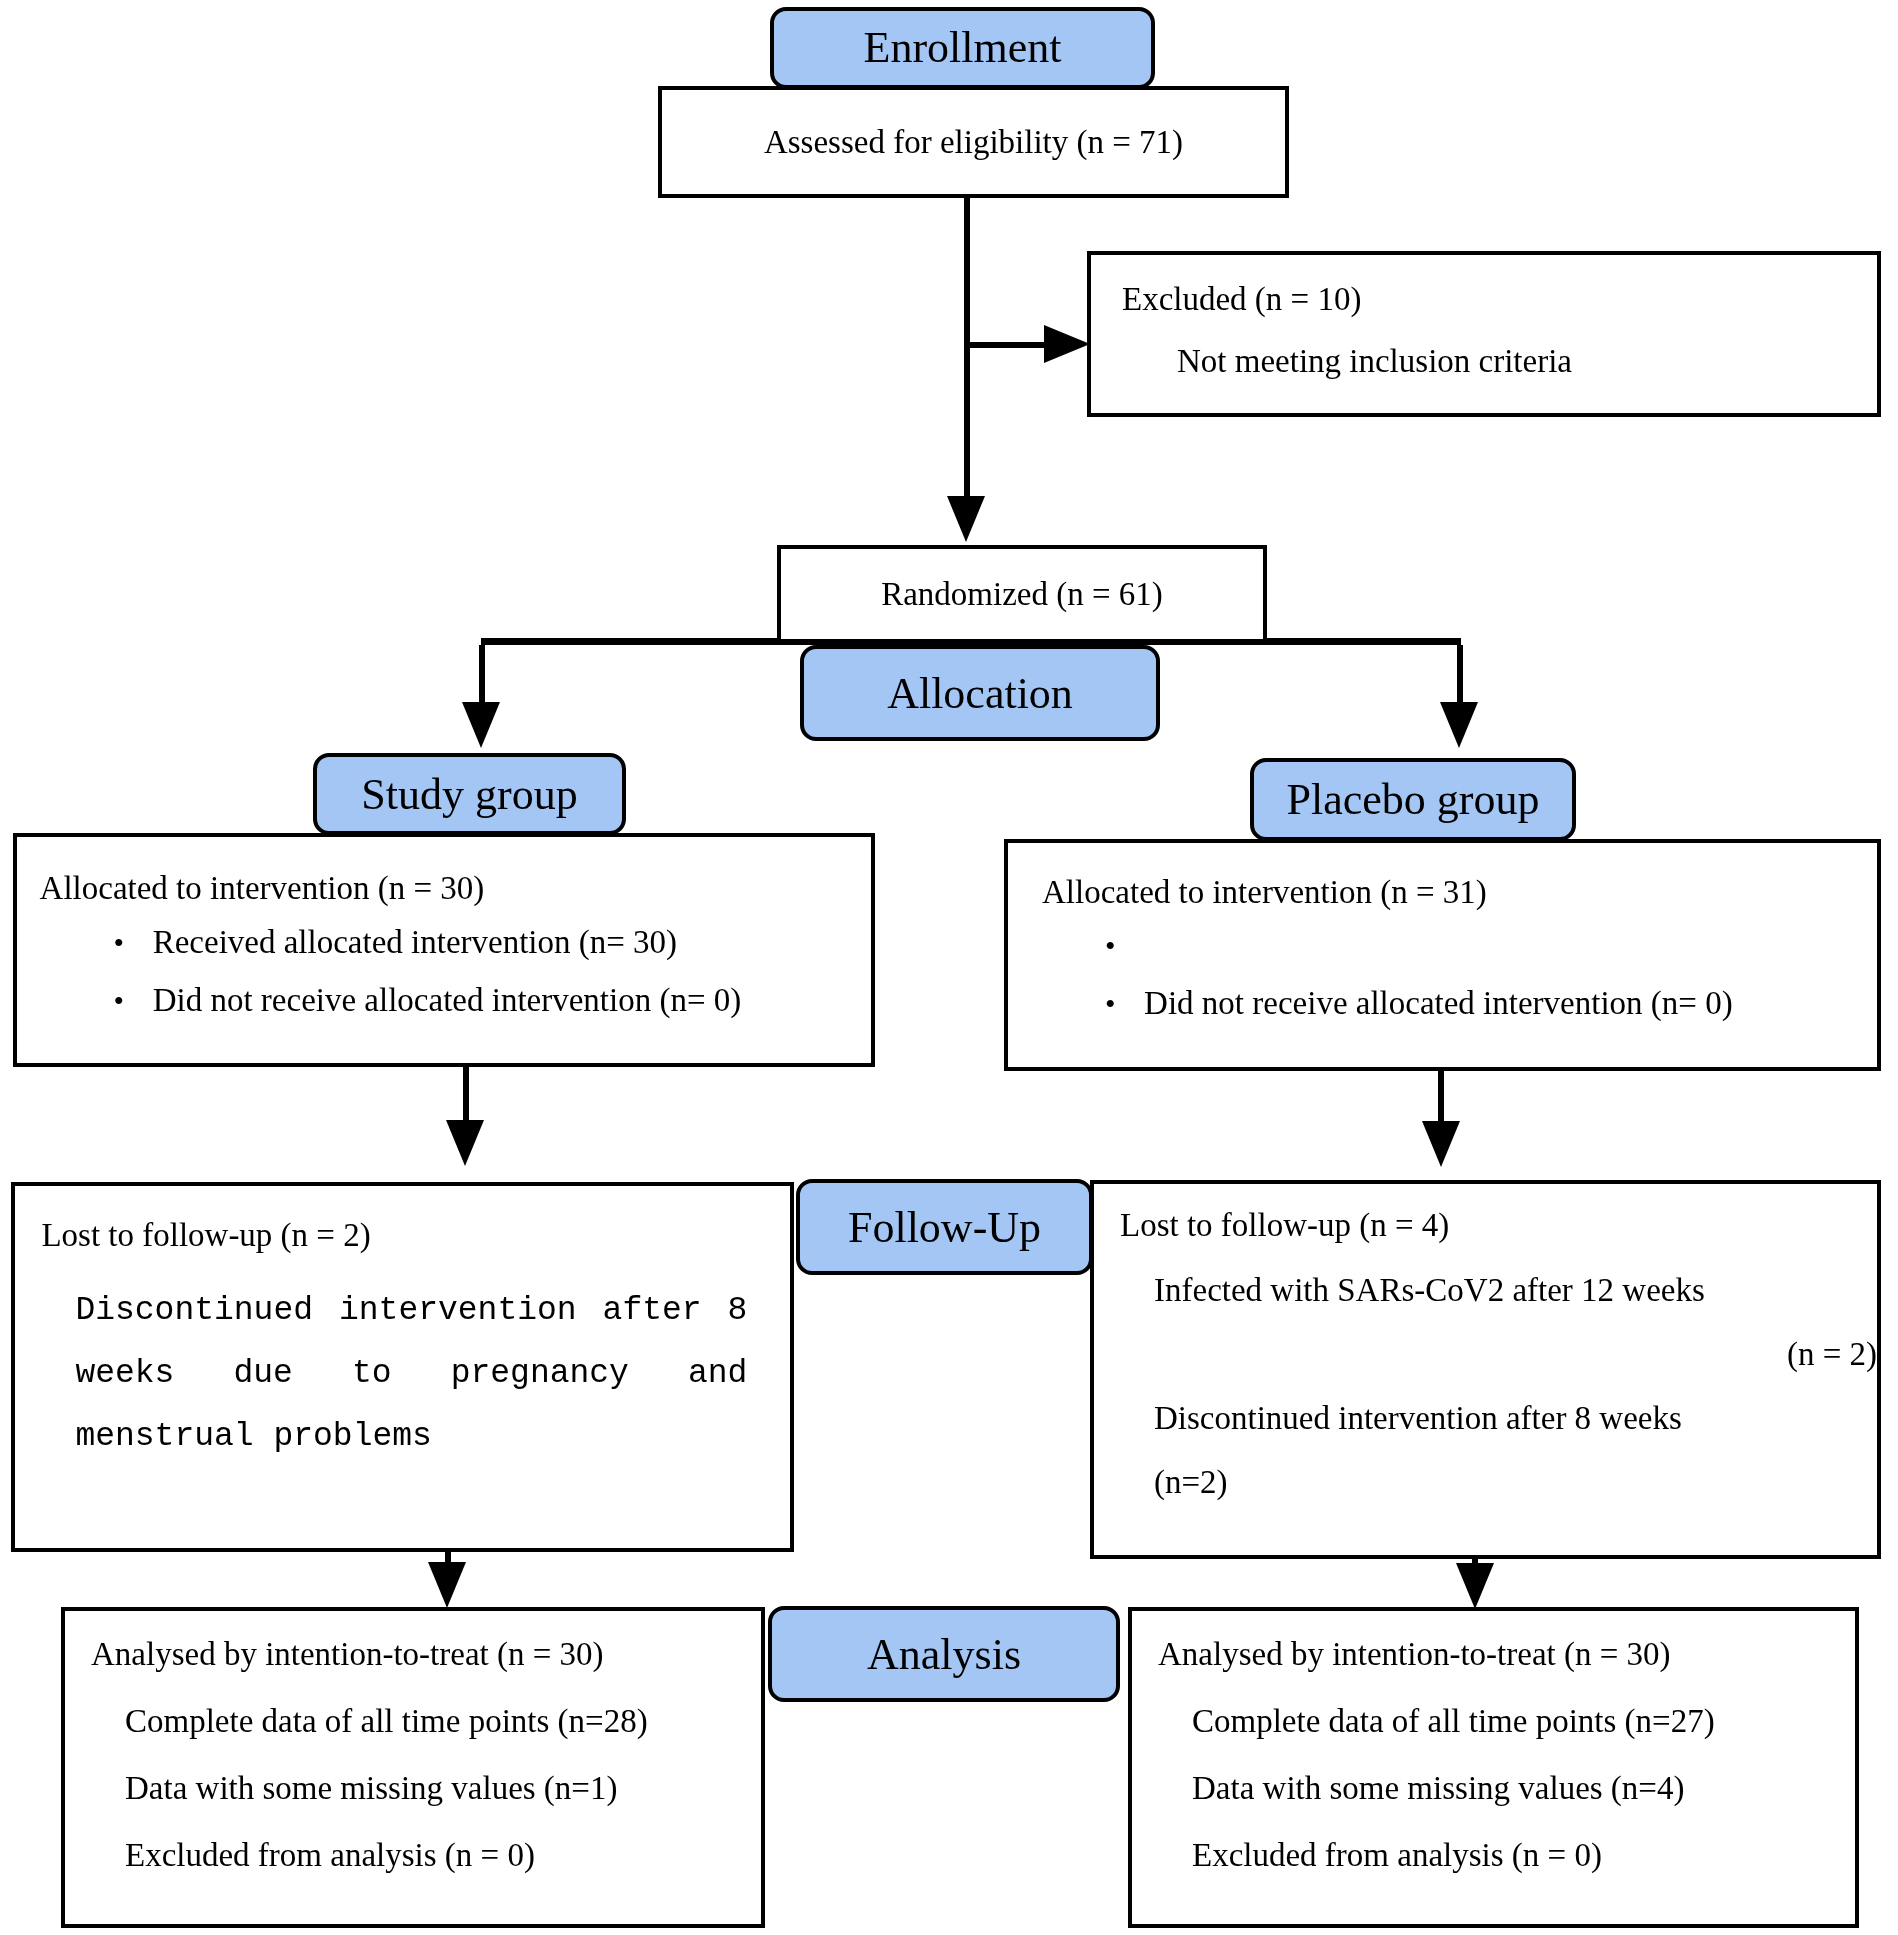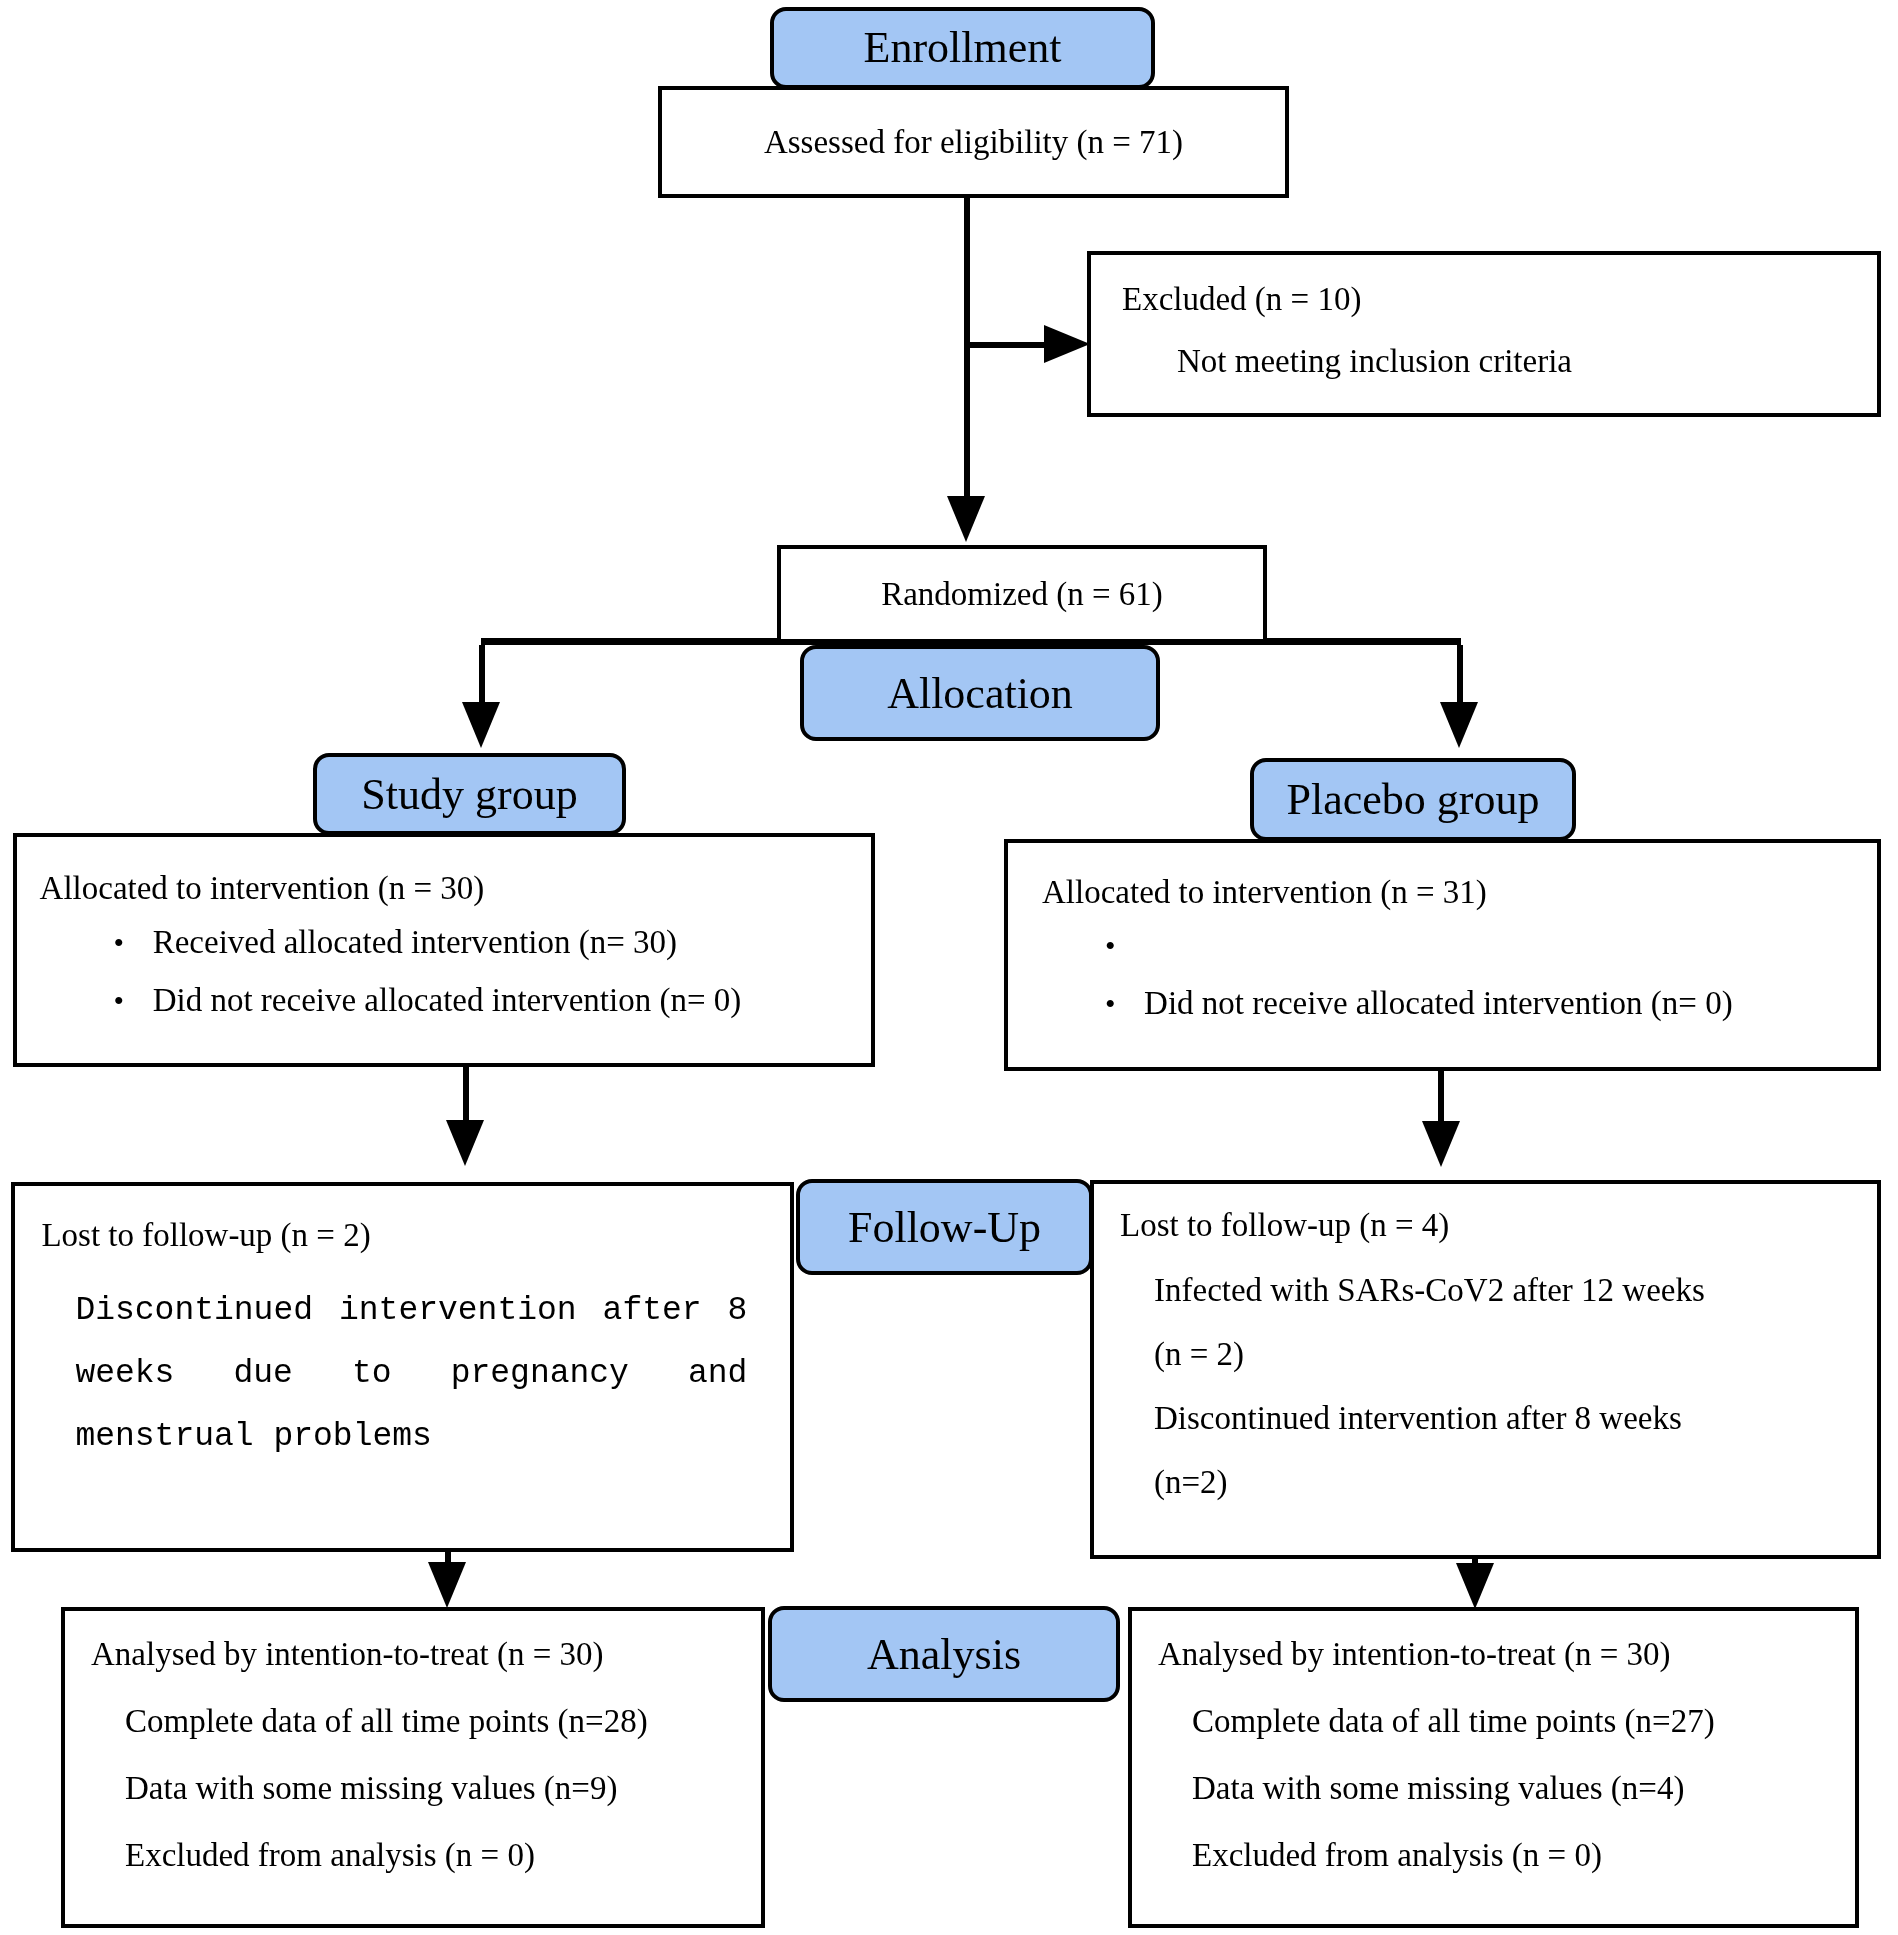--- a/index.html
+++ b/index.html
@@ -113,36 +113,36 @@
 <div class="badge" style="left:796px;top:1179px;width:297px;height:96px;">Follow-Up</div>
 
 <div class="box" style="left:11.4px;top:1182px;width:783px;height:370px;">
   <div class="line-row" style="margin:28.6px 0 0 26px;">Lost to follow-up (n = 2)</div>
   <div class="fu-detail" style="margin:23px 43px 0 60px;">Discontinued intervention after 8 weeks due to pregnancy and menstrual problems</div>
 </div>
 
 <div class="box" style="left:1090px;top:1180px;width:791px;height:379px;">
   <div class="line-row" style="margin:20.6px 0 0 26px;">Lost to follow-up (n = 4)</div>
   <div class="line-row" style="margin:24px 0 0 60px;">Infected with SARs-CoV2 after 12 weeks</div>
-  <div class="line-row" style="margin:23px 0 0 60px;">(n = 2)</div>
+  <div class="line-row" style="margin:23px 0 0 60px;text-align:right;">(n = 2)</div>
   <div class="line-row" style="margin:23px 0 0 60px;">Discontinued intervention after 8 weeks</div>
   <div class="line-row" style="margin:23px 0 0 60px;">(n=2)</div>
 </div>
 
 <div class="vline" style="left:445px;top:1551px;width:6.3px;height:15px;"></div>
 <div class="head-down" style="left:428px;top:1562px;"></div>
 <div class="vline" style="left:1472px;top:1553px;width:6.3px;height:12.6px;"></div>
 <div class="head-down" style="left:1456px;top:1563px;"></div>
 
 <div class="badge" style="left:768px;top:1606px;width:352px;height:96px;">Analysis</div>
 
 <div class="box" style="left:61px;top:1607px;width:704px;height:321px;">
   <div class="line-row" style="margin:23px 0 0 26px;">Analysed by intention-to-treat (n = 30)</div>
   <div class="line-row" style="margin:26px 0 0 60px;">Complete data of all time points (n=28)</div>
-  <div class="line-row" style="margin:26px 0 0 60px;">Data with some missing values (n=9)</div>
+  <div class="line-row" style="margin:26px 0 0 60px;">Data with some missing values (n=1)</div>
   <div class="line-row" style="margin:26px 0 0 60px;">Excluded from analysis (n = 0)</div>
 </div>
 
 <div class="box" style="left:1128px;top:1607px;width:731px;height:321px;">
   <div class="line-row" style="margin:23px 0 0 26px;">Analysed by intention-to-treat (n = 30)</div>
   <div class="line-row" style="margin:26px 0 0 60px;">Complete data of all time points (n=27)</div>
   <div class="line-row" style="margin:26px 0 0 60px;">Data with some missing values (n=4)</div>
   <div class="line-row" style="margin:26px 0 0 60px;">Excluded from analysis (n = 0)</div>
 </div>
 

